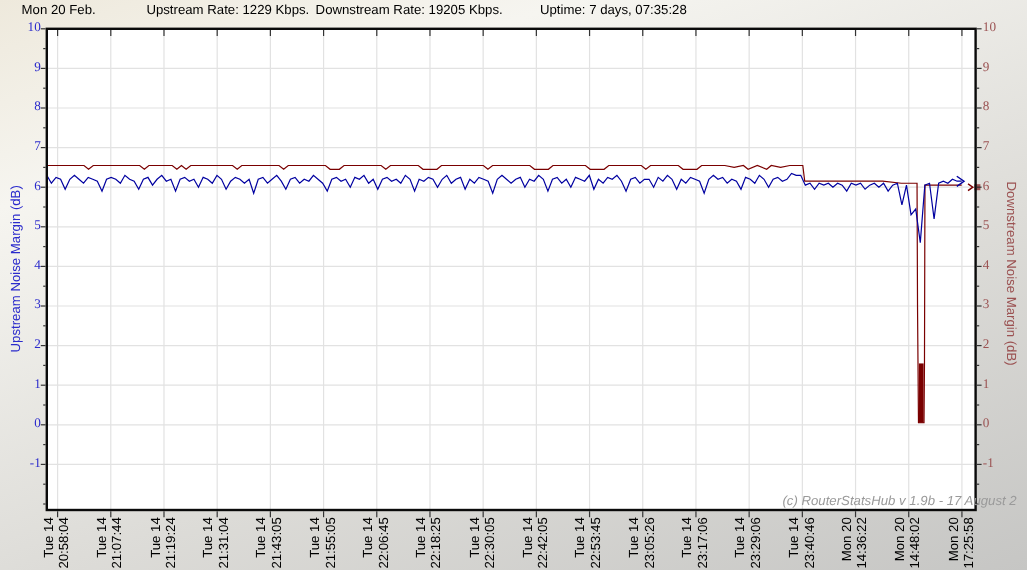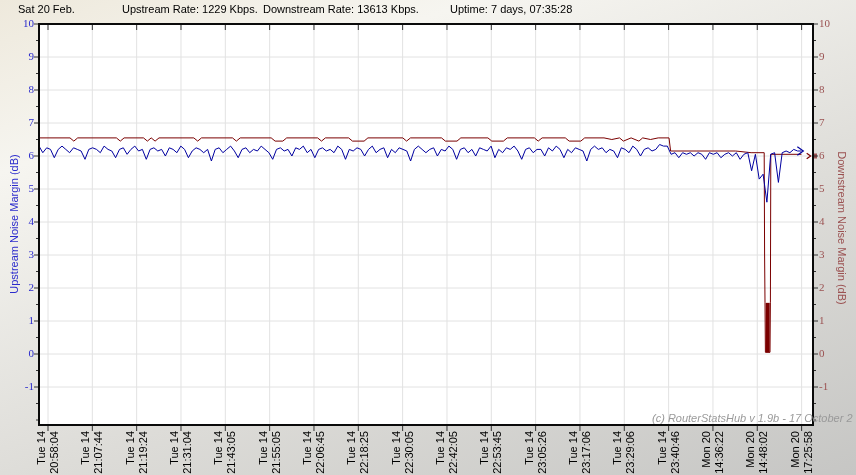--- a/index.html
+++ b/index.html
@@ -26,23 +26,23 @@
   #watermark{
     position:absolute;z-index:3;font-style:italic;color:#9a9a9a;white-space:nowrap;
   }
 </style>
 </head>
 <body>
 
 <div>
 
   <div>
-    <span class="hdr-item" style="left:18px">Sat 20 Feb.</span>
+    <span class="hdr-item" style="left:18px">Mon 20 Feb.</span>
     <span class="hdr-item" style="left:122px">Upstream Rate: 1229 Kbps.</span>
-    <span class="hdr-item" style="left:263px">Downstream Rate: 13613 Kbps.</span>
+    <span class="hdr-item" style="left:263px">Downstream Rate: 19205 Kbps.</span>
     <span class="hdr-item" style="left:450px">Uptime: 7 days, 07:35:28</span>
   </div>
 
   <svg id="canvas" width="856" height="475">
       <rect x="39" y="24" width="774" height="401" fill="#ffffff"></rect>
       <line x1="39" y1="57" x2="813" y2="57" stroke="#e2e2e2" stroke-width="1"></line>
       <line x1="39" y1="90" x2="813" y2="90" stroke="#e2e2e2" stroke-width="1"></line>
       <line x1="39" y1="123" x2="813" y2="123" stroke="#e2e2e2" stroke-width="1"></line>
       <line x1="39" y1="156" x2="813" y2="156" stroke="#e2e2e2" stroke-width="1"></line>
       <line x1="39" y1="189" x2="813" y2="189" stroke="#e2e2e2" stroke-width="1"></line>
@@ -264,15 +264,15 @@
       <div class="xlabel" style="left: 744.28px; top: 491px;">
         <div>Mon 20</div>
         <div>14:48:02</div>
       </div>
       <div class="xlabel" style="left: 788.61px; top: 491px;">
         <div>Mon 20</div>
         <div>17:25:58</div>
       </div>
     </div>
 
-  <div id="watermark" style="left:652px;top:412px;">(c) RouterStatsHub v 1.9b - 17 October 2</div>
+  <div id="watermark" style="left:652px;top:412px;">(c) RouterStatsHub v 1.9b - 17 August 2</div>
 
 </div>
 
 </body></html>

